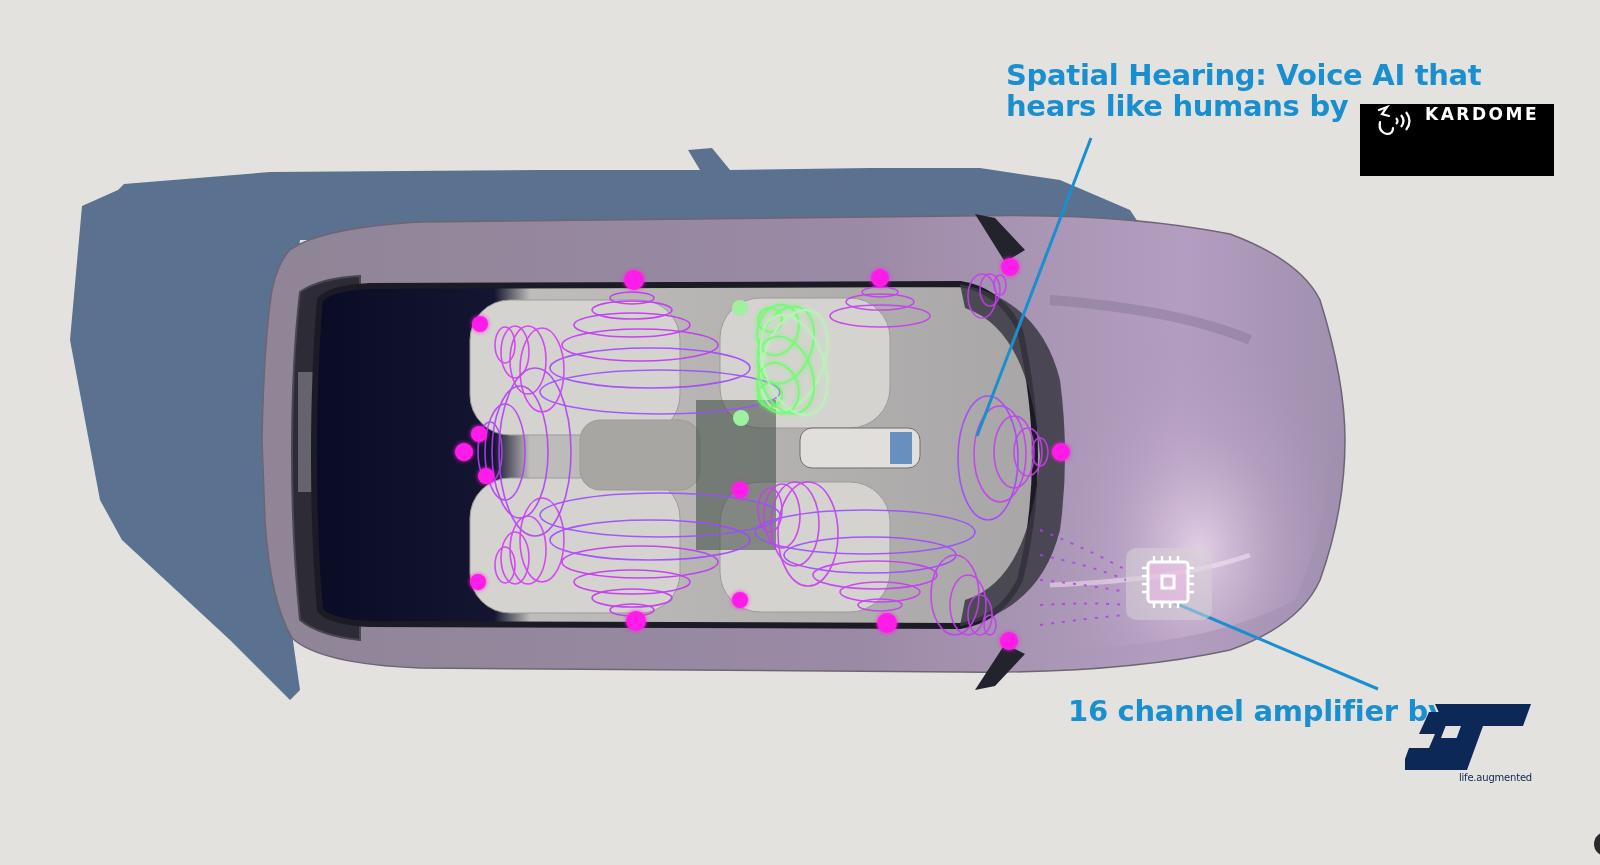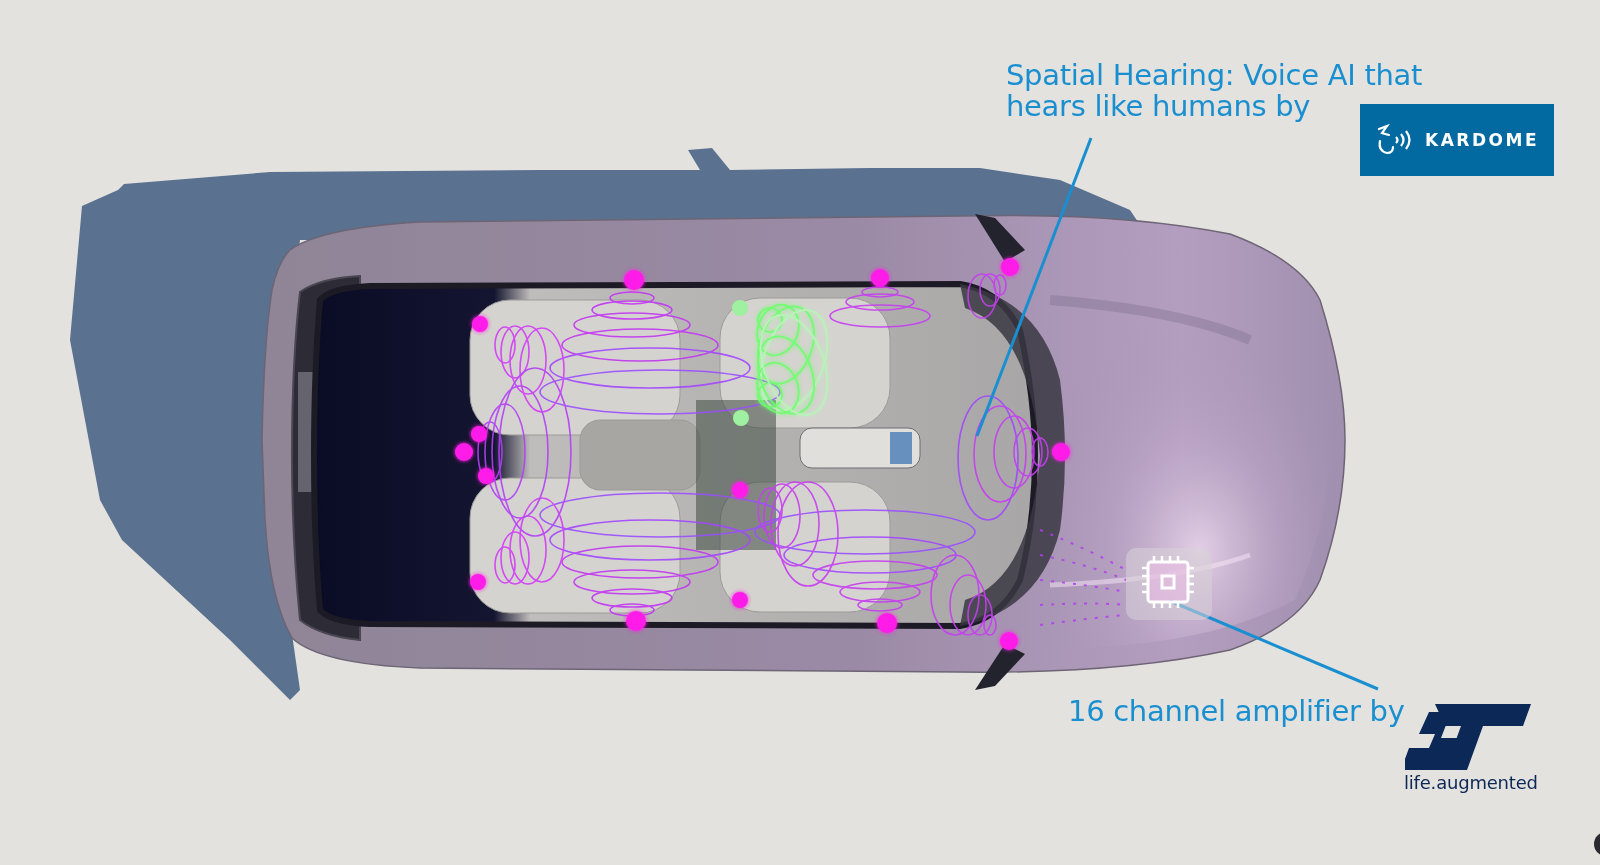--- a/index.html
+++ b/index.html
@@ -4,35 +4,35 @@
 <style>
   html, body { margin: 0; padding: 0; }
   body {
     width: 1600px; height: 865px; overflow: hidden; position: relative;
     background: #e4e2df;
     font-family: "DejaVu Sans", sans-serif;
   }
   .scene { position: absolute; left: 0; top: 0; width: 1600px; height: 865px; }
   .callout-text {
     position: absolute; color: #1a8fd0; font-family: "DejaVu Sans", sans-serif;
-    font-weight: normal; letter-spacing: -0.3px; white-space: nowrap;
+    font-weight: bold; letter-spacing: -0.3px; white-space: nowrap;
   }
   .kardome-title { left: 1006px; top: 60px; font-size: 29px; line-height: 31px; }
   .st-title { left: 1068px; top: 694px; font-size: 29px; line-height: 34px; }
   .kardome-logo {
     position: absolute; left: 1360px; top: 104px; width: 194px; height: 72px;
-    background: #0369a1; display: flex; align-items: center; justify-content: center; gap: 10px;
+    background: #000000; display: flex; justify-content: center; gap: 10px;
   }
   .kardome-logo .wordmark {
     color: #ffffff; font-family: "DejaVu Sans", sans-serif; font-size: 17px; font-weight: bold; letter-spacing: 2.5px;
   }
   .st-logo { position: absolute; left: 1405px; top: 700px; width: 130px; height: 90px; }
   .st-tagline {
     position: absolute; left: 1404px; top: 772px; width: 128px; text-align: right;
-    color: #0b2856; font-family: "DejaVu Sans", sans-serif; font-size: 18px; letter-spacing: -0.2px;
+    color: #0b2856; font-family: "DejaVu Sans", sans-serif; font-size: 10px; letter-spacing: -0.2px;
   }
   .chip-badge {
     position: absolute; left: 1126px; top: 548px; width: 86px; height: 72px;
     border-radius: 10px; background: rgba(215,210,215,0.55);
   }
   .corner-indicator {
     position: absolute; left: 1594px; top: 832px; width: 24px; height: 24px;
     border-radius: 50%; background: #2a2a2e;
   }
 </style>

